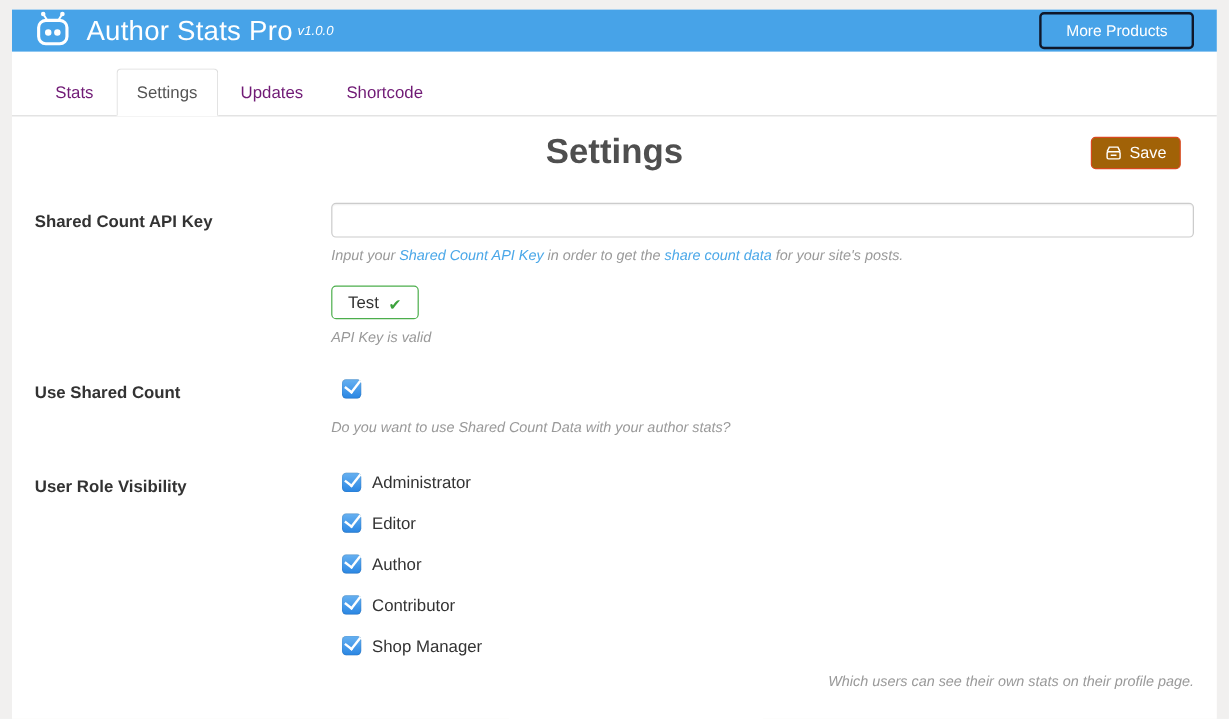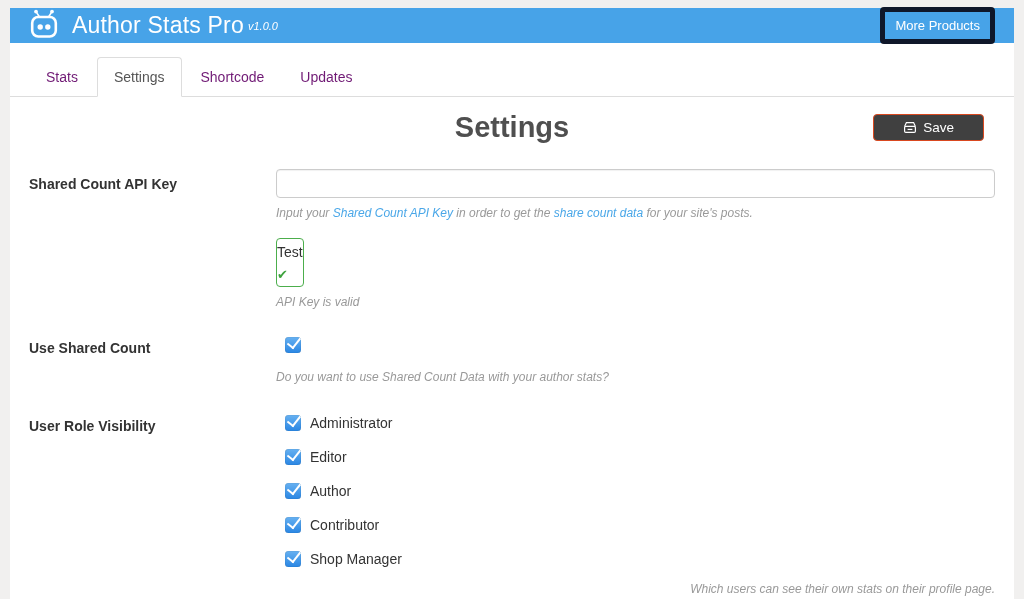--- a/index.html
+++ b/index.html
@@ -34,26 +34,26 @@
   }
   .app-version {
     color: #fff;
     font-size: 11px;
     font-style: italic;
     margin-left: 4px;
   }
   .spacer { flex: 1; }
   .more-products-btn {
     background: transparent;
-    border: 5px solid #0f172a;
+    border: 2px solid #0f172a;
     border-radius: 4px;
     color: #fff;
     font-size: 13px;
     font-family: inherit;
-    padding: 6px 10px;
+    padding: 6px 20px;
     cursor: pointer;
   }
   
   .tab-bar {
     padding: 14px 0 0 19px;
     border-bottom: 1px solid #ddd;
     display: flex;
   }
   .tab {
     font-size: 14px;
@@ -78,27 +78,27 @@
   .page-title {
     text-align: center;
     font-size: 29px;
     font-weight: 600;
     color: #4f4f4f;
     line-height: 40px;
   }
   .save-btn {
     position: absolute;
     right: 30px; top: 7px;
-    background: #404040;
+    background: #a16207;
     border: 1px solid #d9481f;
     border-radius: 4px;
     color: #fff;
     font-size: 13.5px;
     font-family: inherit;
-    padding: 5px 29px;
+    padding: 5px 11px;
     display: inline-flex;
     align-items: center;
     gap: 6px;
     cursor: pointer;
     text-align: center;
   }
   
   .content { padding: 0 19px; }
   .form-row { display: flex; }
   .label-col {
@@ -129,29 +129,28 @@
     font-style: italic;
     color: #999;
     line-height: 1.4;
   }
   .help-text a { color: #4aa7e8; text-decoration: none; cursor: pointer; }
   .test-btn {
     margin-top: 16px;
     background: #fff;
     border: 1px solid #4cae4c;
     border-radius: 4px;
-    padding: 5px 0;
+    padding: 5px 13px;
     font-size: 14px;
     font-family: inherit;
     color: #333;
     display: inline-flex;
-    align-items: flex-start;
+    align-items: flex-end;
     gap: 8px;
     cursor: pointer;
-    flex-direction: column;
   }
   .test-check { color: #3da23d; font-weight: bold; font-size: 13px; line-height: 1; }
   .status-text { margin-top: 7px; }
   
   .row-usesc { margin-top: 22px; }
   .checkbox {
     width: 16px; height: 16px;
     flex: none;
     border-radius: 3.5px;
     background: linear-gradient(180deg, #67b1f1 0%, #2a86e3 100%);
@@ -195,22 +194,22 @@
     </span>
     <span class="app-title">Author Stats Pro</span>
     <span class="app-version">v1.0.0</span>
     <span class="spacer"></span>
     <button class="more-products-btn">More Products</button>
   </div>
 
   <div class="tab-bar">
     <a class="tab">Stats</a>
     <a class="tab active">Settings</a>
+    <a class="tab">Updates</a>
     <a class="tab">Shortcode</a>
-    <a class="tab">Updates</a>
   </div>
 
   <div class="title-row">
     <h1 class="page-title">Settings</h1>
     <button class="save-btn">
       <span style="display:inline-flex;">
         <svg width="14" height="13" viewBox="0 0 14 13" fill="none" stroke="#fff" stroke-width="1.2">
           <path d="M1.6 5.4 L3.4 1.6 h7.2 L12.4 5.4"></path>
           <rect x="1.6" y="5.4" width="10.8" height="6" rx="1.2"></rect>
           <path d="M4.6 8.4 h4.8"></path>

